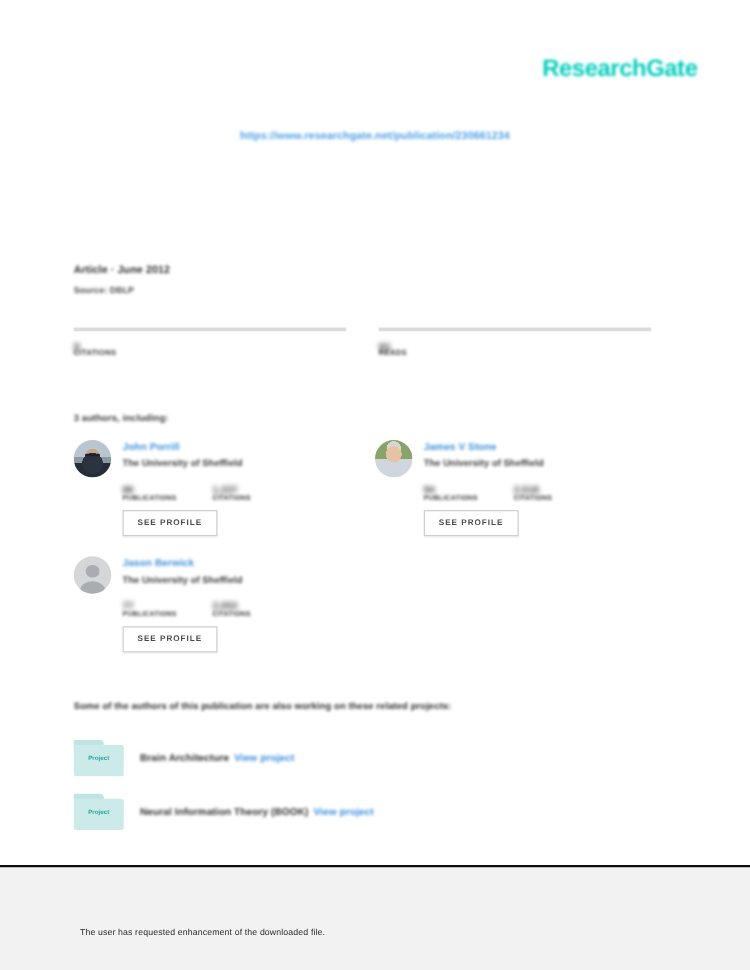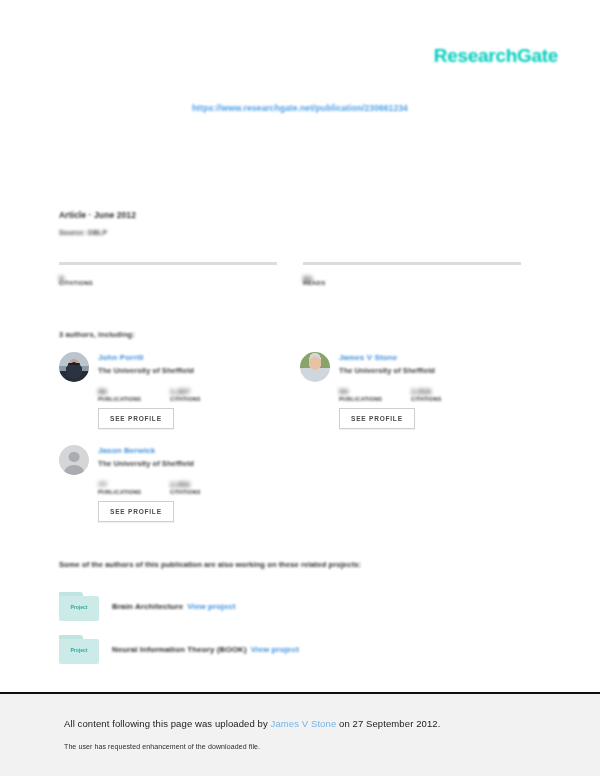--- a/index.html
+++ b/index.html
@@ -445,17 +445,14 @@
     </div>
     <div class="project-text">
       <span>Neural Information Theory (BOOK)</span><span class="project-link">View project</span>
     </div>
   </div>
 
 </div>
 
 <div class="footer-sep"></div>
 <div class="footer">
-  <div class="footer-line1">
-    <span>All content following this page was uploaded by </span><span class="uploader">James V Stone</span><span> on 27 September 2012.</span>
-  </div>
   <div class="footer-line2">The user has requested enhancement of the downloaded file.</div>
 </div>
 
 </body></html>

